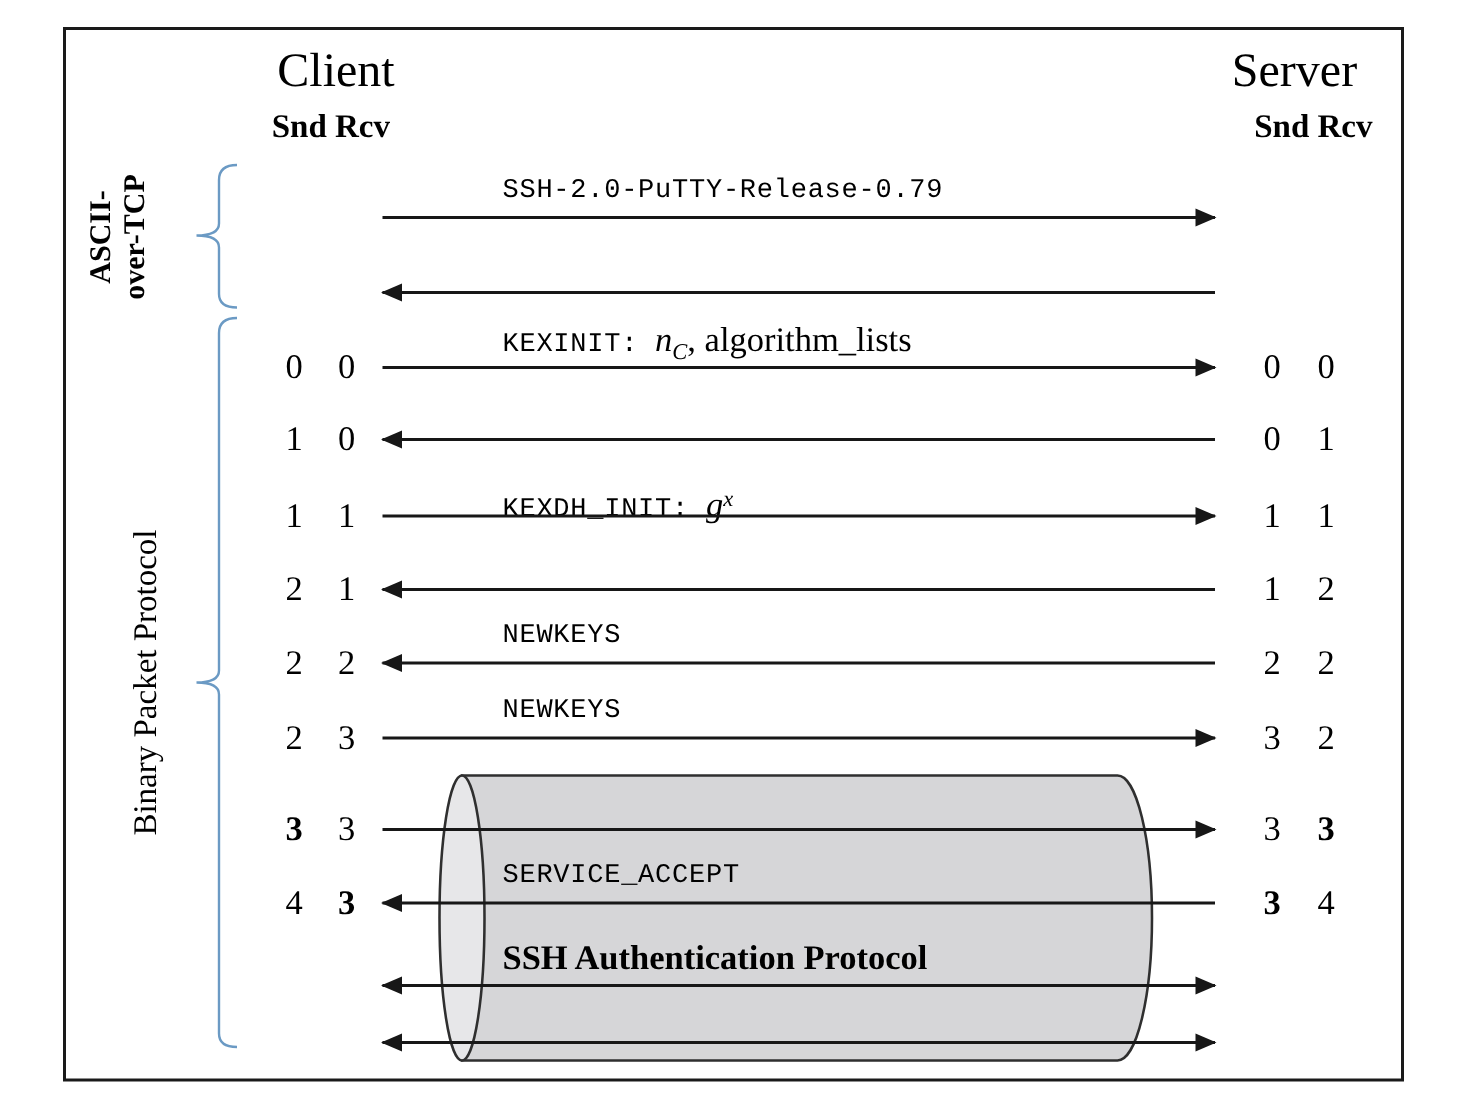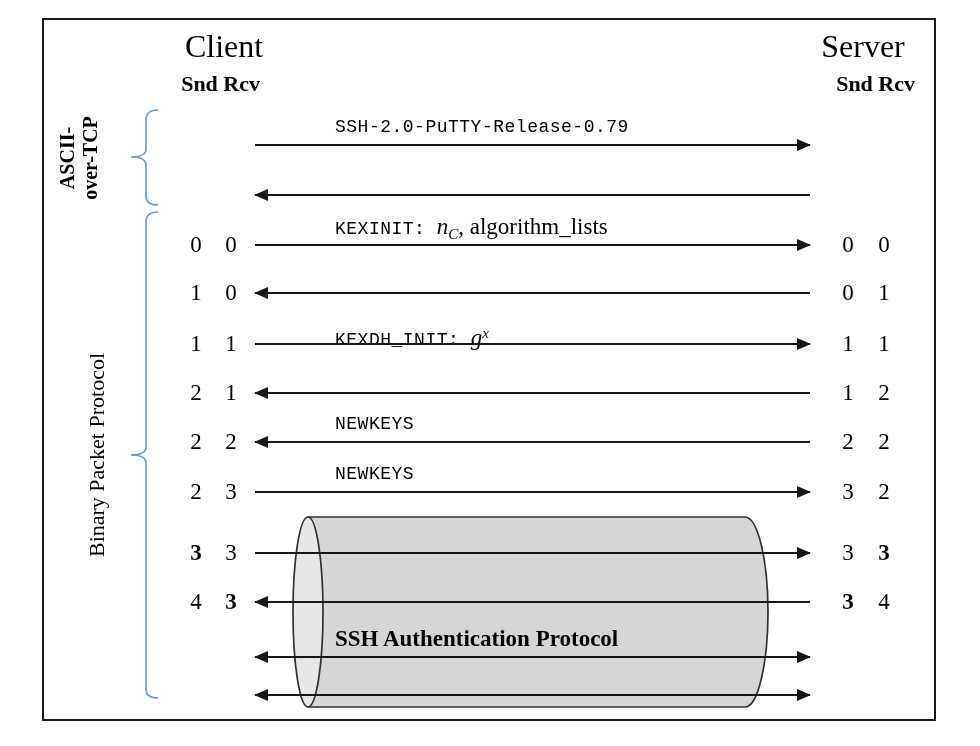--- a/index.html
+++ b/index.html
@@ -134,20 +134,21 @@
       <span class="counter" style="left: 213px; top: 492px;">3</span>
       <span class="counter" style="left: 830px; top: 492px;">3</span>
       <span class="counter" style="left: 866px; top: 492px;">2</span>
       <div class="arrow" style="top: 552px;">
         <span class="head hr"></span>
       </div>
       <span class="counter bold" style="left: 178px; top: 553px;">3</span>
       <span class="counter" style="left: 213px; top: 553px;">3</span>
       <span class="counter" style="left: 830px; top: 553px;">3</span>
       <span class="counter bold" style="left: 866px; top: 553px;">3</span>
+      <div class="msg-label" style="top: 569px;"><span class="pt-mono">SERVICE_ACCEPT</span></div>
       <div class="arrow" style="top: 601px;">
         <span class="head hl"></span>
       </div>
       <span class="counter" style="left: 178px; top: 602px;">4</span>
       <span class="counter bold" style="left: 213px; top: 602px;">3</span>
       <span class="counter bold" style="left: 830px; top: 602px;">3</span>
       <span class="counter" style="left: 866px; top: 602px;">4</span>
       <div class="msg-label" style="top: 624px;"><span class="pt-serif-bold">SSH Authentication Protocol</span></div>
       <div class="arrow" style="top: 656px;">
         <span class="head hr"></span>

